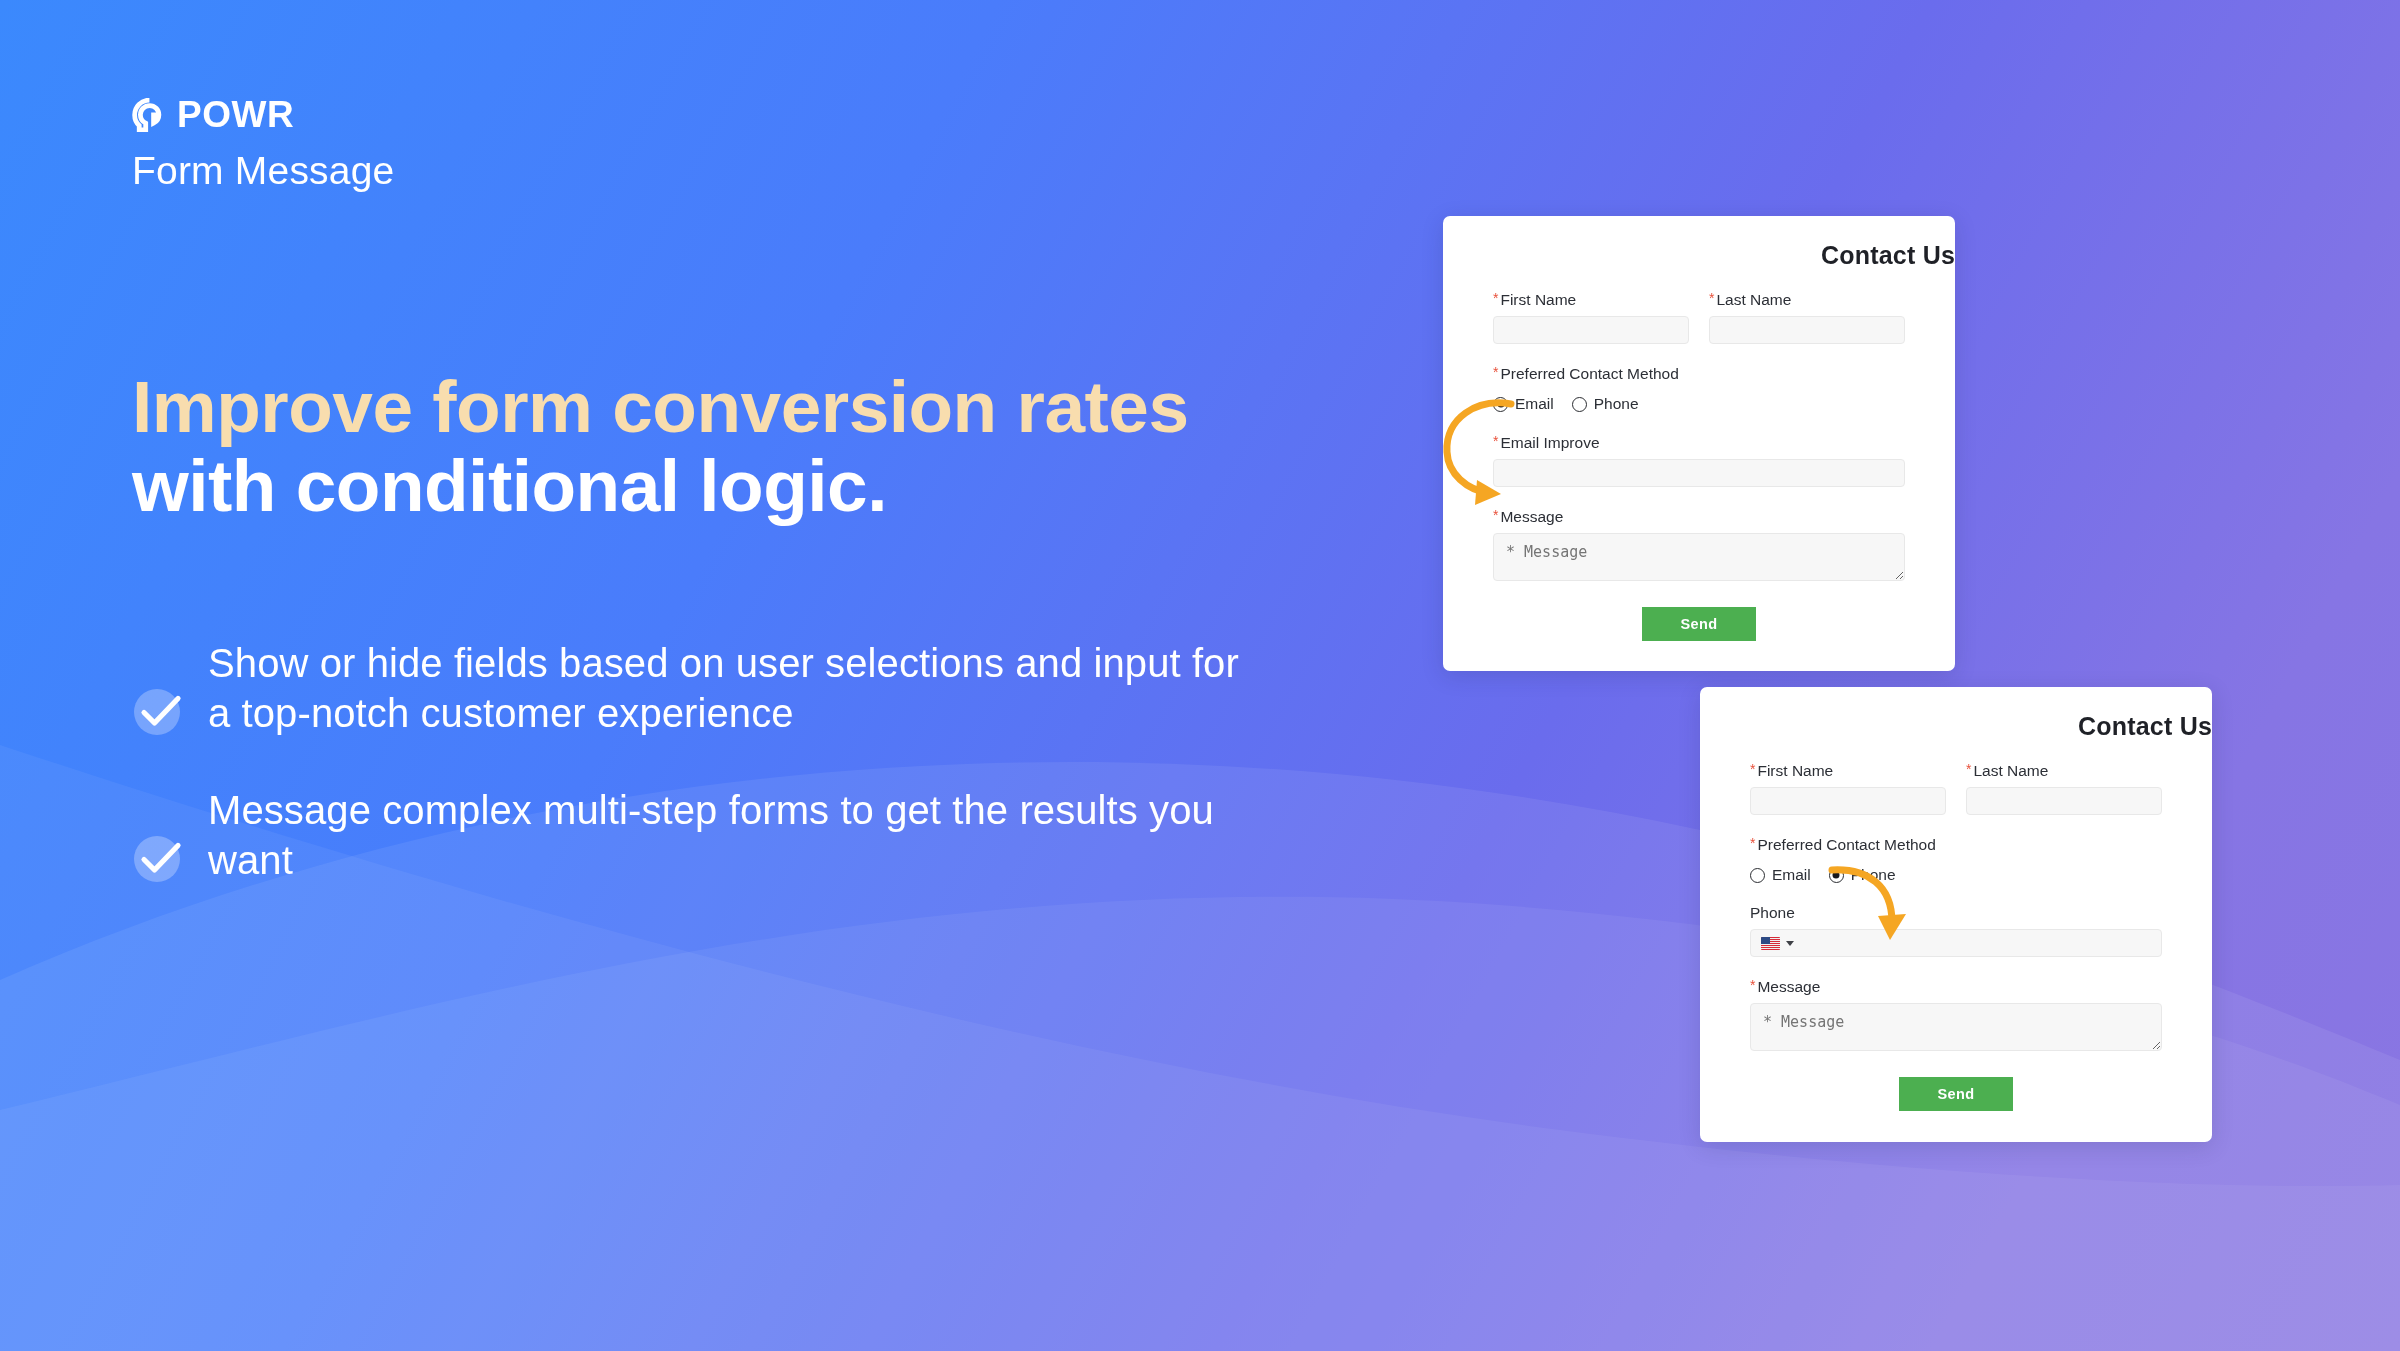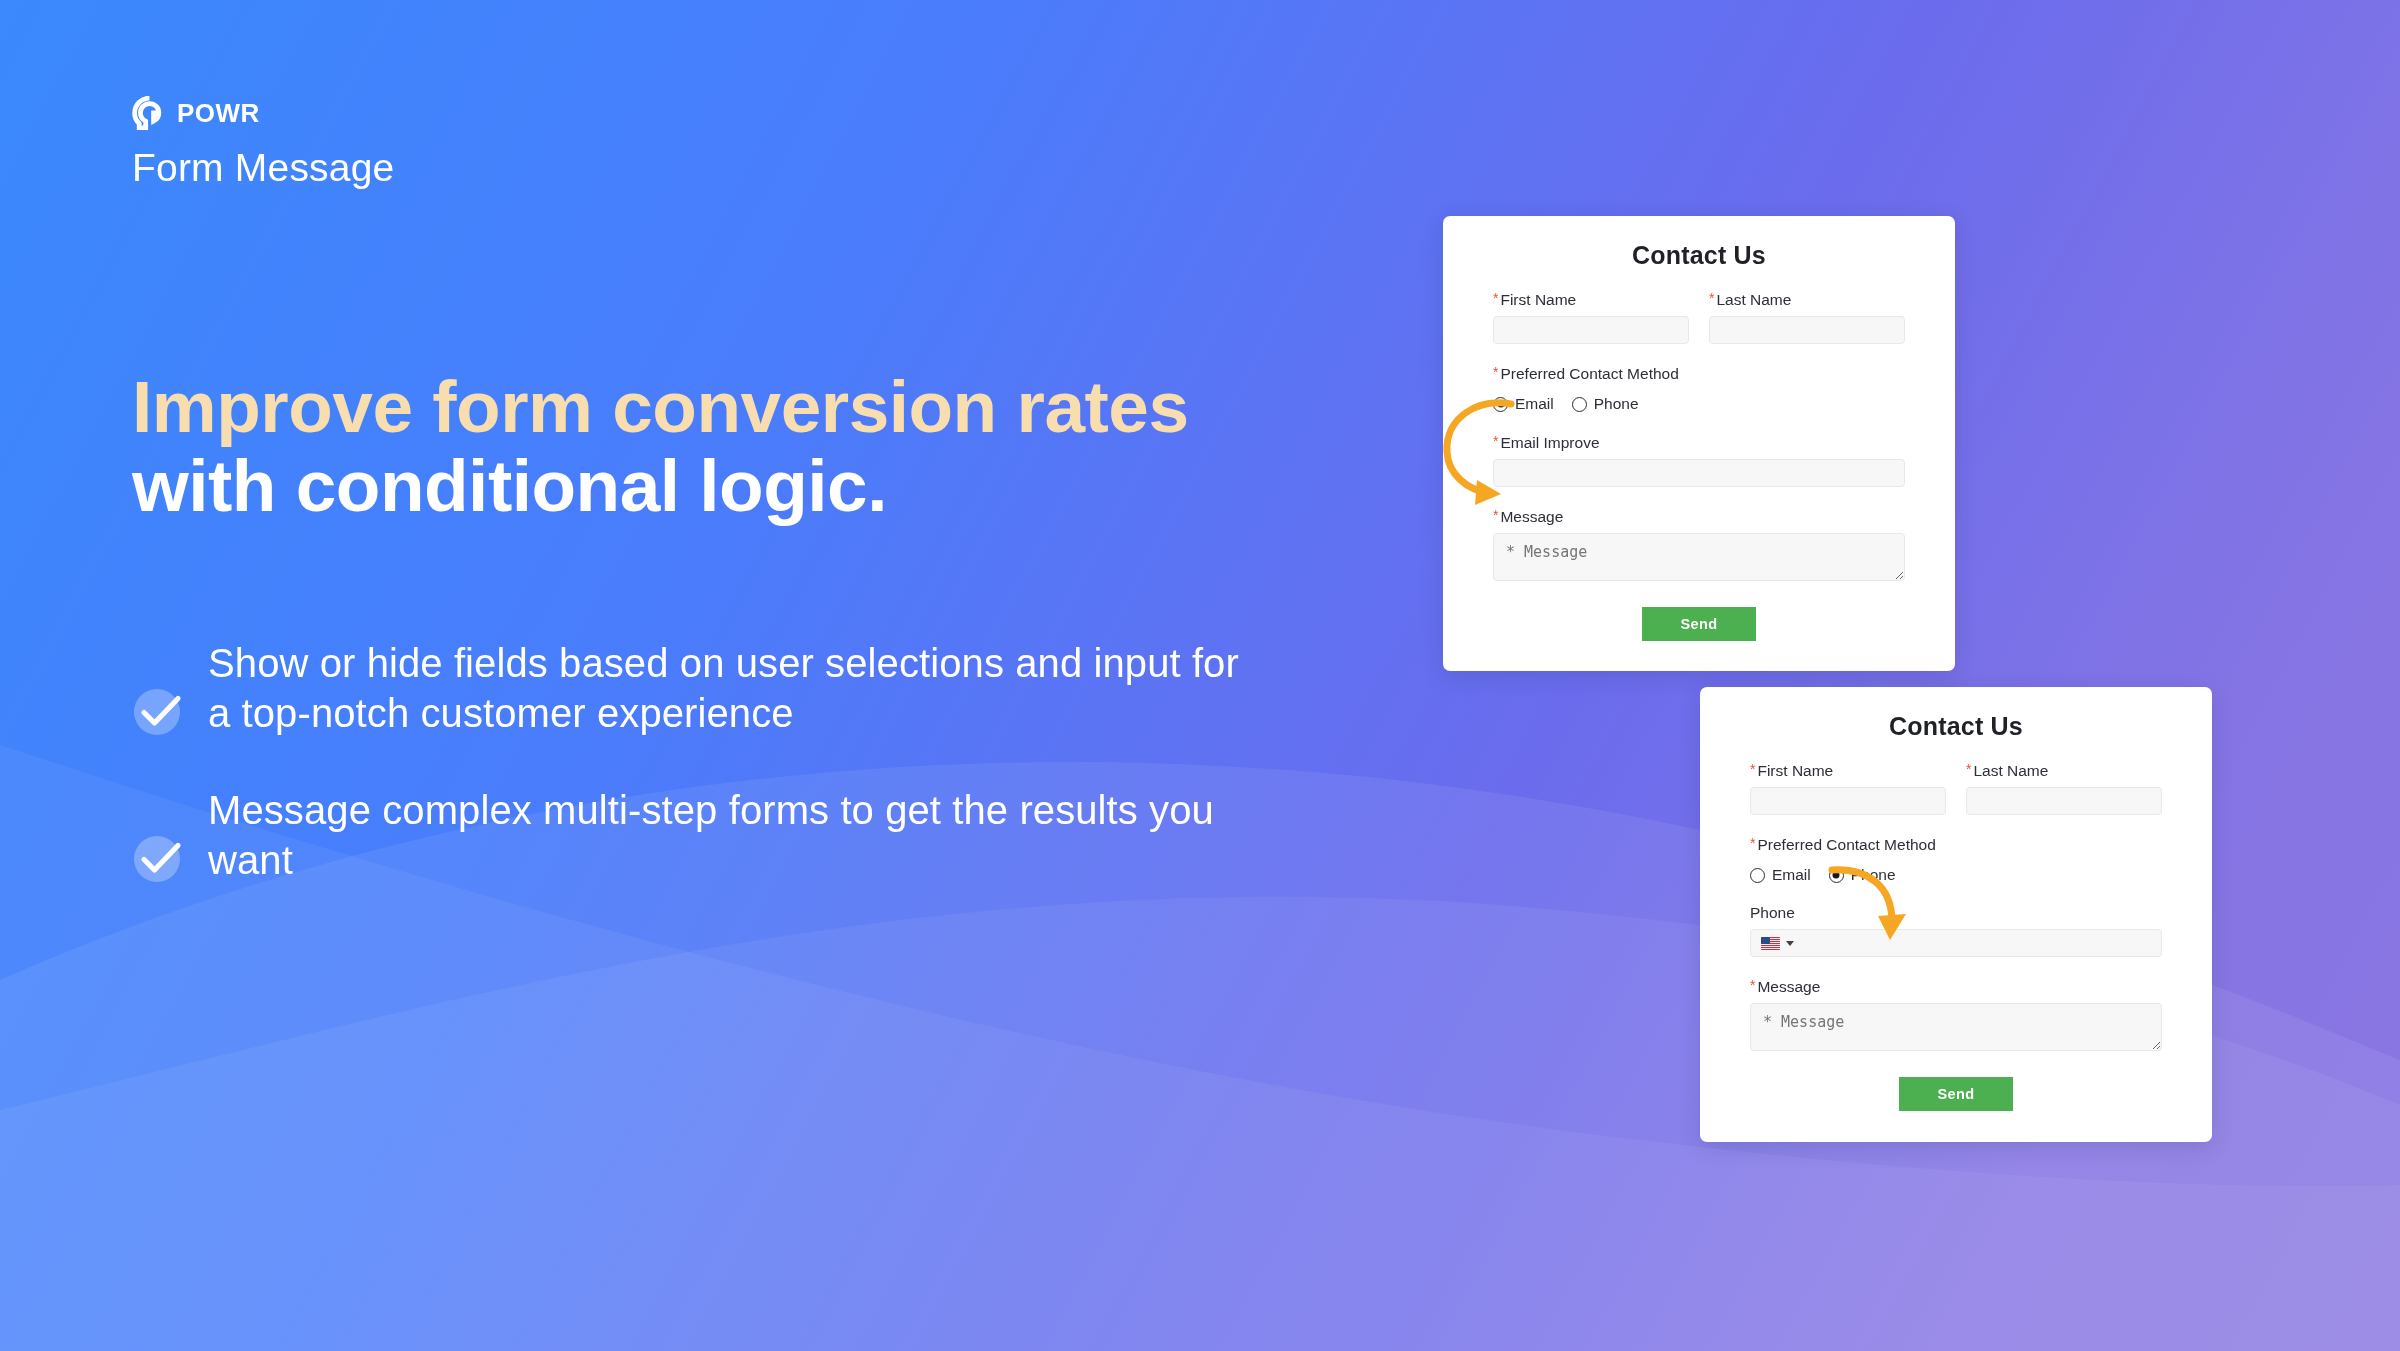--- a/index.html
+++ b/index.html
@@ -24,21 +24,21 @@
   .left-col {
     position: absolute;
     left: 132px; top: 0;
     width: 1200px; height: 1351px;
   }
   .brand { position: absolute; left: 0; top: 96px; }
   .brand-row { display: flex; align-items: center; gap: 11px; }
   .brand-icon { width: 34px; height: 34px; display: block; }
   .brand-word {
     color: #ffffff;
-    font-size: 26px;
+    font-size: 37px;
     font-weight: 700;
     letter-spacing: 0.5px;
     line-height: 1;
   }
   .brand-sub {
     color: #ffffff;
     font-size: 39px;
     font-weight: 300;
     letter-spacing: 0.2px;
     margin-top: 18px;
@@ -84,21 +84,21 @@
   .form-card {
     position: absolute;
     background: #ffffff;
     border-radius: 7px;
     box-shadow: 0 5px 22px rgba(30, 40, 90, 0.16);
   }
   #card-email { left: 1443px; top: 216px; width: 512px; height: 455px; }
   #card-phone { left: 1700px; top: 687px; width: 512px; height: 455px; }
 
   .form-title {
-    text-align: center;
+    text-align: right;
     font-size: 25px;
     font-weight: 700;
     color: #1f2127;
     letter-spacing: 0.2px;
     padding-top: 25px;
   }
   .form-body { padding: 0 50px; }
   .field-label {
     font-size: 15.5px;
     color: #2c2f36;

